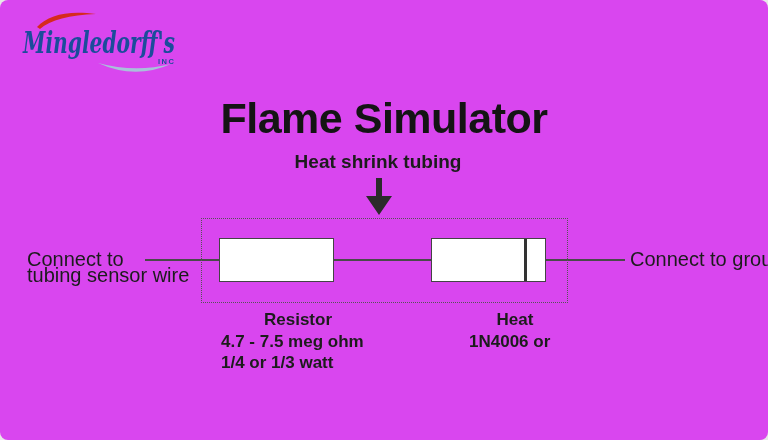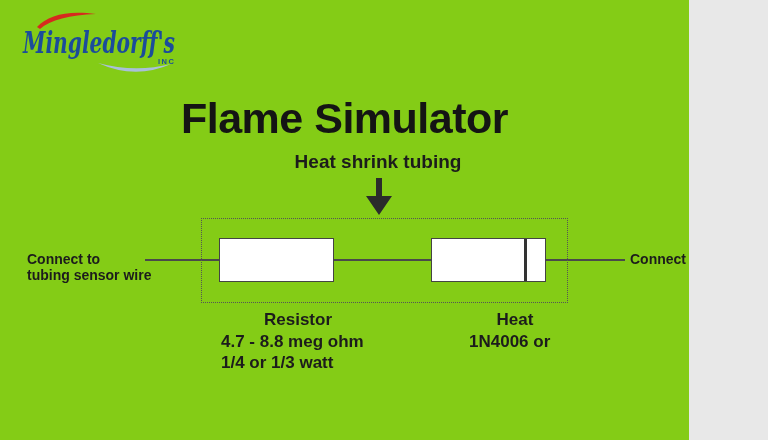--- a/index.html
+++ b/index.html
@@ -1,24 +1,25 @@
 <!DOCTYPE html>
 <html><head>
 <meta charset="utf-8">
 <style>
   * { margin: 0; padding: 0; box-sizing: border-box; }
   html, body { background: #e8e8e8; }
   .canvas {
     position: relative;
-    width: 689px;
+    width: 768px;
     height: 440px;
-    background: #84cc16;
+    background: #d946ef;
     overflow: hidden;
     font-family: "Liberation Sans", sans-serif;
     color: #1c1c1c;
+    border-radius: 8px;
   }
   .abs { position: absolute; }
 
   
   .logo { left: 20px; top: 6px; width: 170px; height: 72px; }
 
   
   .title {
     left: 0; top: 97px; width: 100%;
     text-align: center;
@@ -60,22 +61,22 @@
   }
   .resistor-box { left: 219px; width: 115px; }
   .diode-box    { left: 431px; width: 115px; }
   .diode-band   {
     position: absolute; left: 92px; top: 0; bottom: 0; width: 3px;
     background: #333;
   }
 
   
   .lead-label {
-    font-size: 14px;
-    font-weight: 700;
+    font-size: 20px;
+    font-weight: 400;
     line-height: 16px;
     white-space: nowrap;
   }
   .lead-left  { left: 27px;  top: 251px; }
   .lead-right { left: 630px; top: 251px; }
 
   
   .spec-block {
     top: 309px;
     font-size: 17px;
@@ -120,21 +121,21 @@
   </div>
 
   <div class="abs lead-label lead-left">
     <div>Connect to</div>
     <div>tubing sensor wire</div>
   </div>
   <div class="abs lead-label lead-right">Connect to ground</div>
 
   <div class="abs spec-block spec-resistor">
     <div class="spec-name">Resistor</div>
-    <div>4.7 - 8.8 meg ohm</div>
+    <div>4.7 - 7.5 meg ohm</div>
     <div>1/4 or 1/3 watt</div>
   </div>
 
   <div class="abs spec-block spec-diode">
     <div class="spec-name">Heat</div>
     <div>1N4006 or</div>
   </div>
 
 </div>
 

